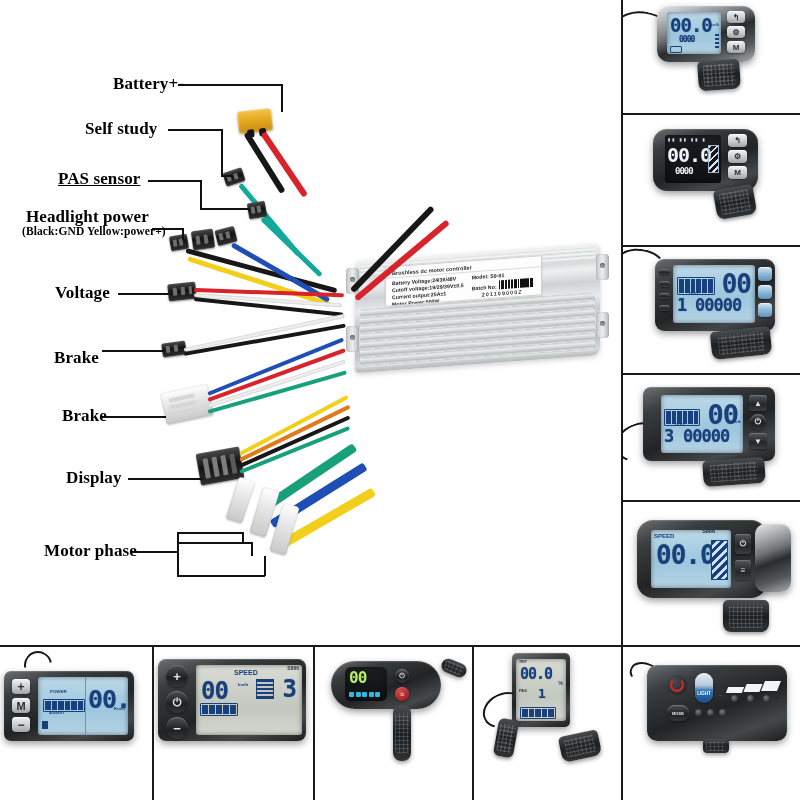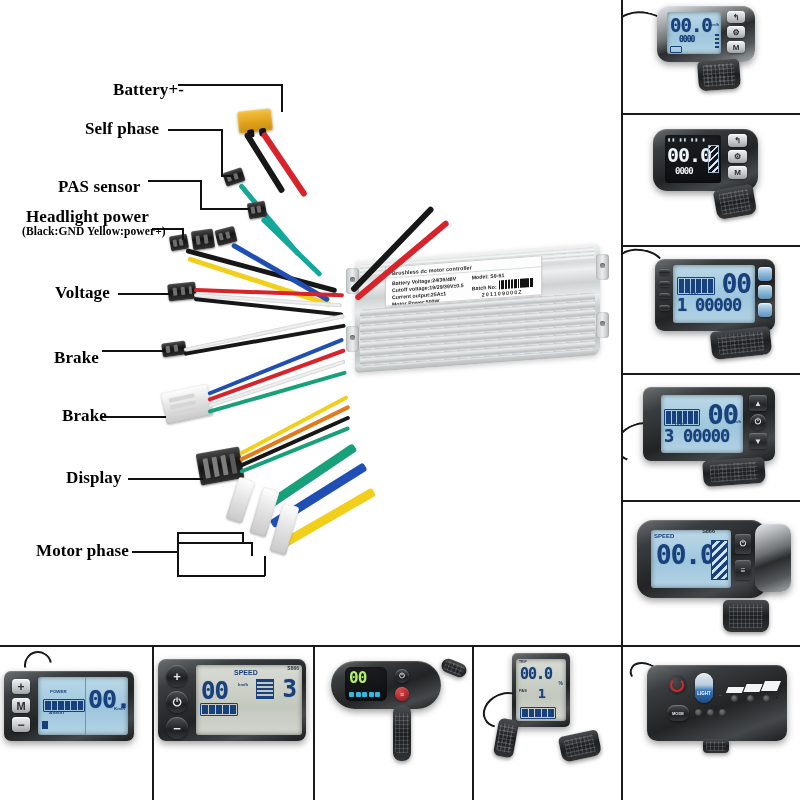--- a/index.html
+++ b/index.html
@@ -330,30 +330,30 @@
 
   <div class="lead h" style="left:132px;top:551px;width:46px;"></div>
   <div class="lead v" style="left:177px;top:532px;height:44px;"></div>
   <div class="lead h" style="left:177px;top:532px;width:66px;"></div>
   <div class="lead v" style="left:242px;top:532px;height:11px;"></div>
   <div class="lead h" style="left:177px;top:542px;width:75px;"></div>
   <div class="lead v" style="left:251px;top:542px;height:14px;"></div>
   <div class="lead h" style="left:177px;top:575px;width:88px;"></div>
   <div class="lead v" style="left:264px;top:556px;height:20px;"></div>
 
-  <div class="lbl main" style="left:113px;top:80px;">Battery+-</div>
-  <div class="lbl main" style="left:85px;top:119px;">Self phase</div>
-  <div class="lbl main" style="left:58px;top:177px;">PAS sensor</div>
+  <div class="lbl main" style="left:113px;top:74px;">Battery+-</div>
+  <div class="lbl main" style="left:85px;top:119px;">Self study</div>
+  <div class="lbl main" style="left:58px;top:169px;text-decoration:underline;">PAS sensor</div>
   <div class="lbl main" style="left:26px;top:207px;">Headlight power</div>
   <div class="lbl sub" style="left:22px;top:225px;">(Black:GND Yellow:power+)</div>
   <div class="lbl main" style="left:55px;top:283px;">Voltage</div>
   <div class="lbl main" style="left:54px;top:348px;">Brake</div>
   <div class="lbl main" style="left:62px;top:406px;">Brake</div>
   <div class="lbl main" style="left:66px;top:468px;">Display</div>
-  <div class="lbl main" style="left:36px;top:541px;">Motor phase</div>
+  <div class="lbl main" style="left:44px;top:541px;">Motor phase</div>
 
   <div class="tile" style="left:623px;top:0;width:177px;height:113px;">
     <div class="cable" style="left:-10px;top:12px;width:60px;height:40px;transform:rotate(14deg);"></div>
     <div class="shell silver" style="left:34px;top:6px;width:98px;height:56px;border-radius:12px;"></div>
     <div class="lcd blue" style="left:44px;top:12px;width:54px;height:42px;">
       <div class="seg big" style="left:3px;top:4px;font-size:19px;">00.0</div>
       <div class="tinylab" style="right:2px;top:12px;font-size:3.6px;color:#17407c;">km/h</div>
       <div class="seg big" style="left:12px;top:24px;font-size:8px;">0000</div>
       <div style="position:absolute;left:3px;top:34px;width:10px;height:5px;
                   border:1px solid #17407c;border-radius:1px;"></div>

